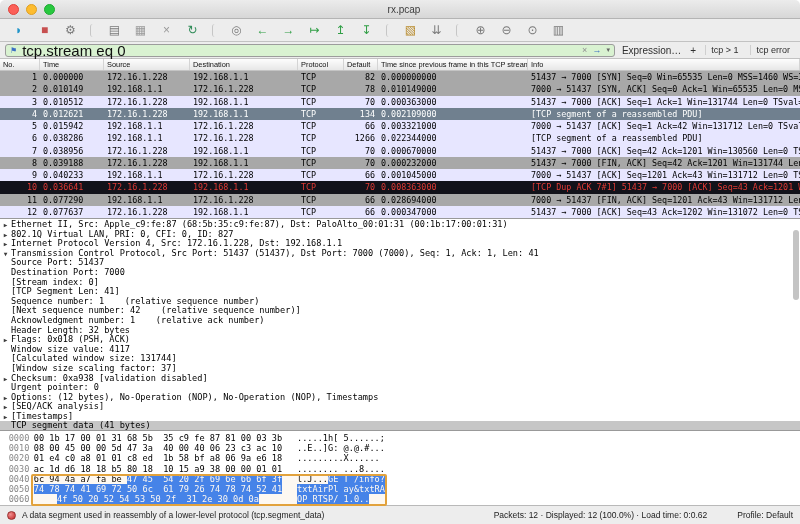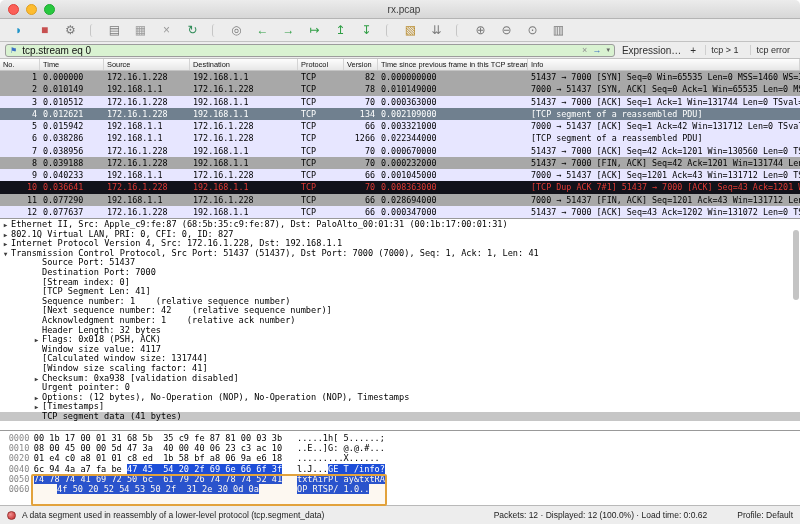--- a/index.html
+++ b/index.html
@@ -25,21 +25,21 @@
          font-size:12px; color:#777; border-radius:3px; }
   .tbi.sep { width:9px; height:13px; border-left:1px solid #c6c6c6; margin:0 2px 0 6px; }
   .tbi .g { line-height:1; }
 
   
   .filterbar { flex:0 0 17px; background:#ededed; border-bottom:1px solid #c2c2c2;
                display:flex; align-items:center; padding:0 5px; gap:7px; }
   .filter-field { flex:1; height:13px; background:#d9f2d1; border:1px solid #9c9c9c;
                   border-radius:3px; display:flex; align-items:center; padding:0 4px; gap:5px; }
   .fbook { color:#3b6fc4; font-size:8px; }
-  .fval  { flex:1; font-size:10px; color:#101010; white-space:nowrap; overflow:hidden; }
+  .fval  { flex:1; font-size:15px; color:#101010; white-space:nowrap; overflow:hidden; }
   .fclr  { color:#8f8f8f; font-size:9px; }
   .fapply{ color:#3b6fc4; font-size:9px; }
   .fdd   { color:#666; font-size:7px; }
   .fexp  { font-size:10px; color:#2f2f2f; white-space:nowrap; }
   .fplus { font-size:10px; color:#2f2f2f; padding:0 2px; }
   .fbtn  { font-size:9px; color:#2f2f2f; padding:0 5px; border-left:1px solid #cfcfcf; white-space:nowrap; }
 
   
   .list-header { flex:0 0 12px; background:linear-gradient(#fdfdfd,#e7e7e7);
                  border-bottom:1px solid #c4c4c4; display:flex; font-size:7.4px; color:#111; }
@@ -62,33 +62,33 @@
   .prow.gray { background:#a8a8a8; }
   .prow.sel  { background:#70808f; color:#fff; }
   .prow.bad  { background:#12121a; color:#e03a35; }
 
   
   .details { flex:1; background:#fff; border-top:1px solid #999; overflow:hidden;
              padding-top:1px; position:relative; }
   .dline { display:flex; align-items:center; height:9.6px; line-height:9.6px;
            font-family:"DejaVu Sans Mono", monospace; font-size:8.6px; white-space:pre; color:#000; }
   .darrow { width:11px; flex:none; text-align:center; font-size:6px; color:#3c3c3c; }
-  .dline.ind1 { padding-left:31px; }
+  .dline.ind1 { padding-left:0; }
   .dline.sel { background:#c6c6c6; }
   .vscroll { position:absolute; right:1px; top:3px; width:7px; height:96%; }
   .vthumb { position:absolute; top:8px; right:0; width:6px; height:70px; border-radius:3px; background:#c4c4c4; }
 
   
   .hexpane { flex:0 0 75px; border-top:1px solid #999; background:#fff; position:relative;
              padding:2px 0 0 6px; font-family:"DejaVu Sans Mono", monospace; font-size:8.6px; }
   .hexrow { display:flex; height:10.2px; line-height:10.2px; white-space:pre; color:#000;text-align:center; }
   .off { color:#888; width:26px; flex:none; }
   .hx  { width:252px; flex:none; white-space:pre; }
   .asc { margin-left:13px; white-space:pre; }
-  .hsel { background:#1d4ed8; color:#fff; }
+  .hsel { background:#3b82f6; color:#fff; }
   .hex-focus { position:absolute; left:31px; top:43px; width:356px; height:32px;
                border:2px solid #e2a23c; border-radius:2px; pointer-events:none;
                background:rgba(226,162,60,0.07); }
 
   
   .statusbar { flex:0 0 19px; background:#ededed; border-top:1px solid #b9b9b9;
                display:flex; align-items:center; padding:0 7px; gap:6px;
                font-size:8.5px; color:#222; }
   .expert-dot { width:9px; height:9px; flex:none; border-radius:50%;
                 background:radial-gradient(circle at 35% 35%, #f09090, #c22222);
@@ -218,21 +218,21 @@
     <span class="fbtn">tcp &gt; 1</span>
     <span class="fbtn">tcp error</span>
   </div>
 
   <div class="list-header">
     <span class="c-no">No.</span>
     <span class="c-time">Time</span>
     <span class="c-src">Source</span>
     <span class="c-dst">Destination</span>
     <span class="c-proto">Protocol</span>
-    <span class="c-len">Version</span>
+    <span class="c-len">Default</span>
     <span class="c-delta">Time since previous frame in this TCP stream</span>
     <span class="c-info">Info</span>
   </div>
 
   <div class="plist">
 
       <div class="prow gray">
         <span class="c-no">1</span>
         <span class="c-time">0.000000</span>
         <span class="c-src">172.16.1.228</span>
@@ -441,38 +441,42 @@
         <span class="dtext">Window size value: 4117</span>
       </div>
 
       <div class="dline ind1">
         <span class="darrow"></span>
         <span class="dtext">[Calculated window size: 131744]</span>
       </div>
 
       <div class="dline ind1">
         <span class="darrow"></span>
-        <span class="dtext">[Window size scaling factor: 41]</span>
+        <span class="dtext">[Window size scaling factor: 37]</span>
       </div>
 
       <div class="dline ind1">
         <span class="darrow">▶</span>
         <span class="dtext">Checksum: 0xa938 [validation disabled]</span>
       </div>
 
       <div class="dline ind1">
         <span class="darrow"></span>
         <span class="dtext">Urgent pointer: 0</span>
       </div>
 
       <div class="dline ind1">
         <span class="darrow">▶</span>
         <span class="dtext">Options: (12 bytes), No-Operation (NOP), No-Operation (NOP), Timestamps</span>
       </div>
 
+      <div class="dline ind1">
+        <span class="darrow">▶</span>
+        <span class="dtext">[SEQ/ACK analysis]</span>
+      </div>
 
       <div class="dline ind1">
         <span class="darrow">▶</span>
         <span class="dtext">[Timestamps]</span>
       </div>
 
       <div class="dline ind1 sel">
         <span class="darrow"></span>
         <span class="dtext">TCP segment data (41 bytes)</span>
       </div>
@@ -493,20 +497,25 @@
         <span class="hx"><span>08 00 45 00 00 5d 47 3a  40 00 40 06 23 c3 ac 10</span><span class="hsel"></span></span>
         <span class="asc"><span>..E..]G: @.@.#...</span><span class="hsel"></span></span>
       </div>
 
       <div class="hexrow">
         <span class="off">0020</span>
         <span class="hx"><span>01 e4 c0 a8 01 01 c8 ed  1b 58 bf a8 06 9a e6 18</span><span class="hsel"></span></span>
         <span class="asc"><span>.........X......</span><span class="hsel"></span></span>
       </div>
 
+      <div class="hexrow">
+        <span class="off">0030</span>
+        <span class="hx"><span>ac 1d d6 18 18 b5 80 18  10 15 a9 38 00 00 01 01</span><span class="hsel"></span></span>
+        <span class="asc"><span>........ ...8....</span><span class="hsel"></span></span>
+      </div>
 
       <div class="hexrow">
         <span class="off">0040</span>
         <span class="hx"><span>6c 94 4a a7 fa be </span><span class="hsel">47 45  54 20 2f 69 6e 66 6f 3f</span></span>
         <span class="asc"><span>l.J...</span><span class="hsel">GE T /info?</span></span>
       </div>
 
       <div class="hexrow">
         <span class="off">0050</span>
         <span class="hx"><span></span><span class="hsel">74 78 74 41 69 72 50 6c  61 79 26 74 78 74 52 41</span></span>

